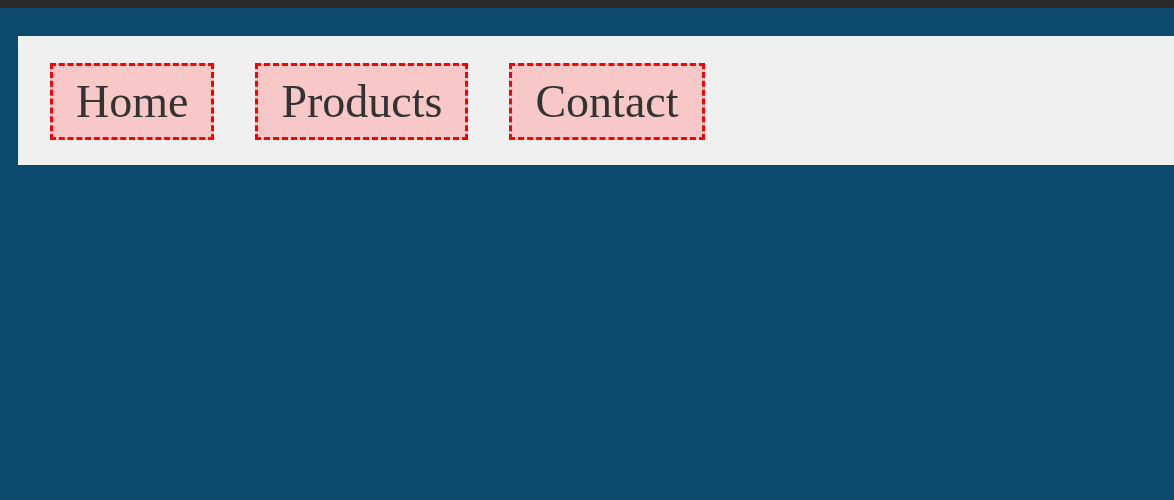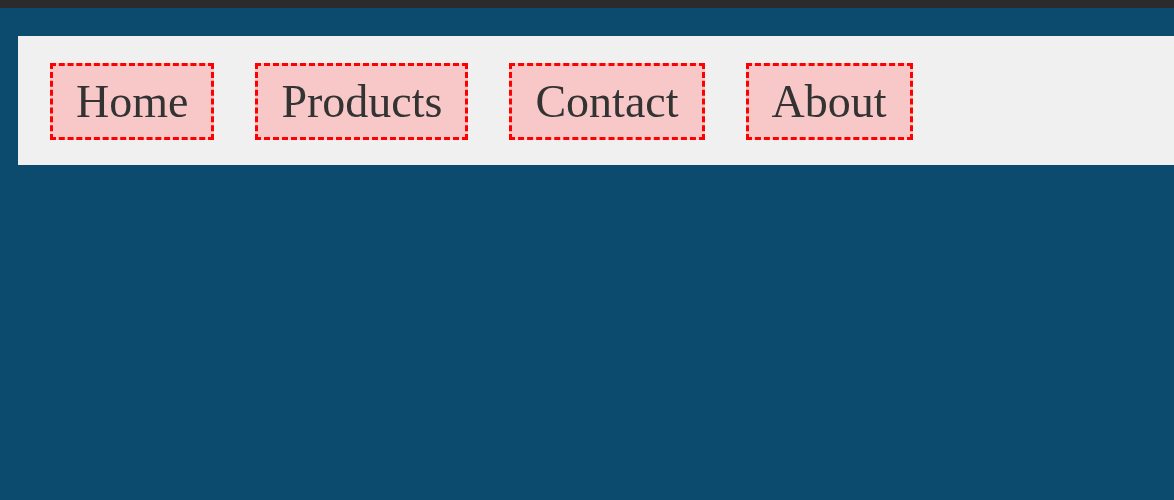--- a/index.html
+++ b/index.html
@@ -105,23 +105,20 @@
       </li>
 
       <li class="nav-item">
         <a class="nav-link" href="#">Products</a>
       </li>
 
       <li class="nav-item">
         <a class="nav-link" href="#">Contact</a>
       </li>
 
-      <li class="nav-item">
-        <a class="nav-link" href="#">About</a>
-      </li>
 
 
     </ul>
   </nav>
 
   <div id="page-content"></div>
 
 </div>
 
 </body></html>

